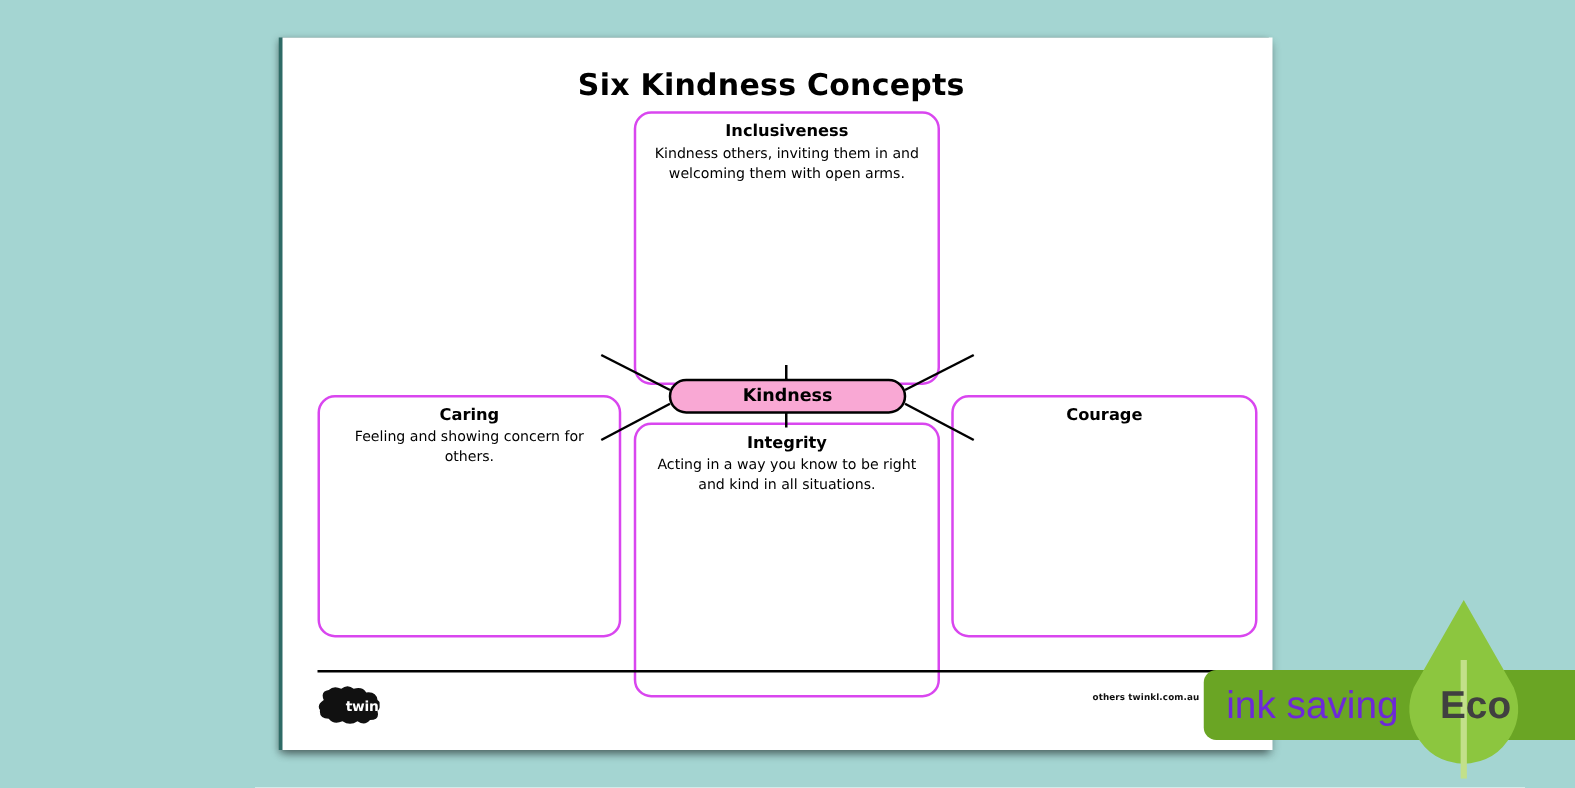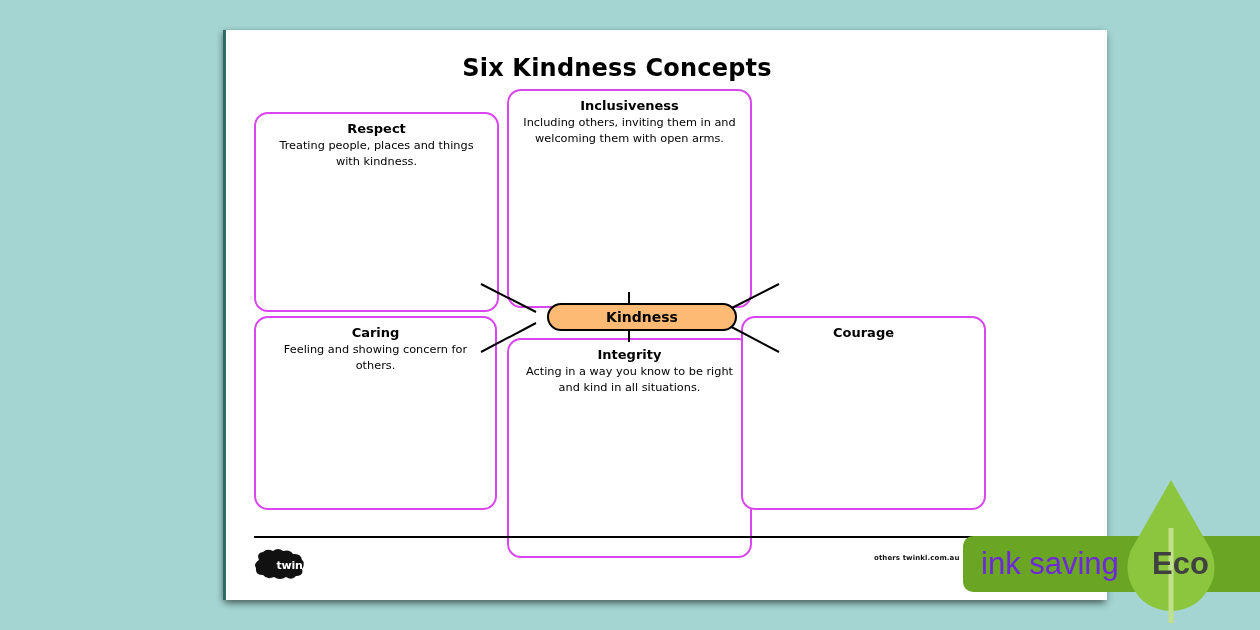--- a/index.html
+++ b/index.html
@@ -13,21 +13,21 @@
     font-family: "DejaVu Sans", sans-serif;
     overflow: hidden;
     position: relative;
   }
 
   
   #page-sheet {
     position: absolute;
     left: 226px;
     top: 30px;
-    width: 881px;
+    width: 792px;
     height: 570px;
     background: #ffffff;
     box-shadow: -3px 0 0 0 #2e6b66, -4px 2px 6px rgba(0,0,0,0.35),
                 0 4px 7px rgba(0,0,0,0.30);
   }
 
   
   #doc-title {
     position: absolute;
     left: 0;
@@ -64,38 +64,37 @@
     color: #000;
     line-height: 1.38;
   }
 
   
   #box-respect        { left: 28px;  top: 82px;  width: 245px; height: 200px; }
   #box-inclusiveness  { left: 281px; top: 59px;  width: 245px; height: 219px; }
   #box-responsibility { left: 535px; top: 82px;  width: 245px; height: 200px; }
   #box-caring         { left: 28px;  top: 286px; width: 243px; height: 194px; }
   #box-integrity      { left: 281px; top: 308px; width: 245px; height: 220px; }
-  #box-courage        { left: 515px; top: 286px; width: 245px; height: 194px; }
+  #box-courage        { left: 535px; top: 286px; width: 245px; height: 194px; }
 
   
   #center-pill {
     position: absolute;
     left: 309px;
     top: 273px;
     width: 190px;
     height: 28px;
     border: 2px solid #000;
     border-radius: 16px;
-    background: #fdba74;
+    background: #f9a8d4;
     box-sizing: border-box;
     display: flex;
     align-items: center;
     justify-content: center;
     z-index: 4;
-    margin-left: 12px;
   }
   #center-pill-label {
     font-size: 14px;
     font-weight: bold;
     color: #000;
   }
 
   
   #connectors {
     position: absolute;
@@ -219,28 +218,24 @@
     <line x1="498" y1="293" x2="553" y2="322" stroke="#000" stroke-width="2"></line>
 
     <line x1="403" y1="278" x2="403" y2="277" stroke="#000" stroke-width="2"></line>
     <line x1="403" y1="273" x2="403" y2="278" stroke="#000" stroke-width="2"></line>
 
     <line x1="403" y1="262" x2="403" y2="278" stroke="#000" stroke-width="2"></line>
 
     <line x1="403" y1="300" x2="403" y2="312" stroke="#000" stroke-width="2"></line>
   </svg>
 
-  <div class="concept-box" id="box-respect">
-    <div class="concept-title">Respect</div>
-    <div class="concept-desc">Treating people, places and things with kindness.</div>
-  </div>
 
   <div class="concept-box" id="box-inclusiveness">
     <div class="concept-title">Inclusiveness</div>
-    <div class="concept-desc">Including others, inviting them in and welcoming them with open arms.</div>
+    <div class="concept-desc">Kindness others, inviting them in and welcoming them with open arms.</div>
   </div>
 
 
   <div class="concept-box" id="box-integrity">
     <div class="concept-title">Integrity</div>
     <div class="concept-desc">Acting in a way you know to be right and kind in all situations.</div>
   </div>
 
   <div class="concept-box" id="box-caring">
     <div class="concept-title">Caring</div>

